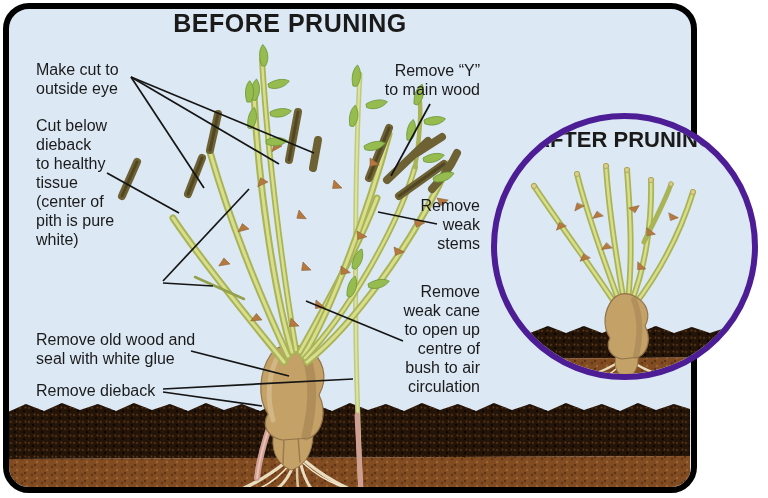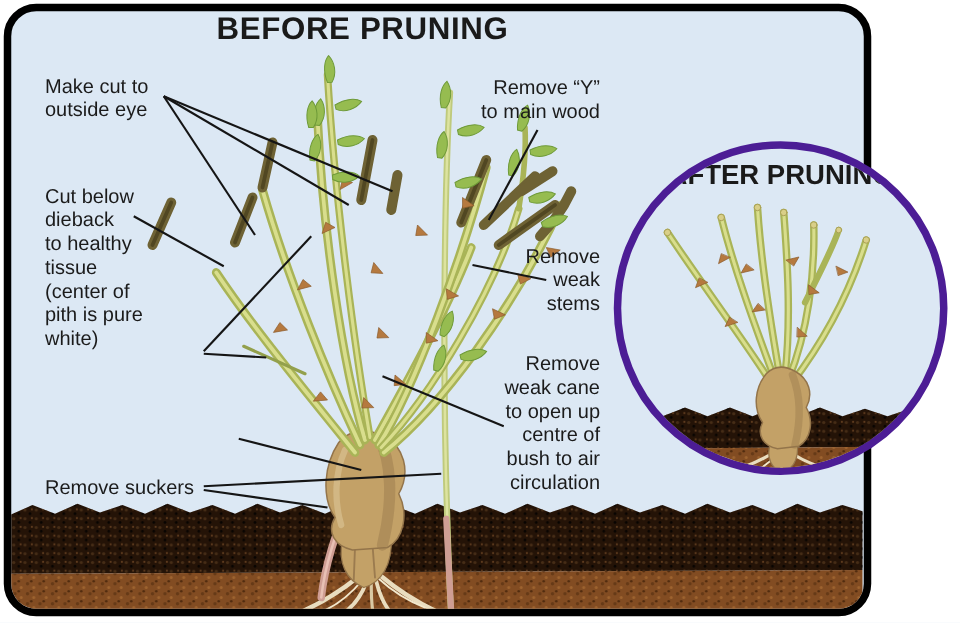--- a/index.html
+++ b/index.html
@@ -246,28 +246,30 @@
       <line x1="163" y1="389" x2="353" y2="379"></line>
       <line x1="163" y1="392" x2="262" y2="406"></line>
       <line x1="430" y1="104" x2="391" y2="176"></line>
       <line x1="437" y1="224" x2="378" y2="212"></line>
       <line x1="403" y1="341" x2="306" y2="301"></line>
     </svg>
 
   <div class="callout-layer" id="callout-layer">
       <div class="callout" style="left: 36px; top: 60px; width: 120px; text-align: left;">Make cut to
 outside eye</div>
-      <div class="callout" style="left: 36px; top: 116px; width: 110px; text-align: left; margin-top: 32px;">Cut below
+      <div class="callout" style="left: 36px; top: 116px; width: 110px; text-align: left;">Cut below
 dieback
 to healthy
 tissue
 (center of
 pith is pure
 white)</div>
-      <div class="callout" style="left: 36px; top: 381px; width: 130px; text-align: left;">Remove suckers</div>
+      <div class="callout" style="left: 36px; top: 330px; width: 170px; text-align: left;">Remove old wood and
+seal with white glue</div>
+      <div class="callout" style="left: 36px; top: 381px; width: 130px; text-align: left;">Remove dieback</div>
       <div class="callout" style="left: 368px; top: 61px; width: 112px; text-align: right;">Remove “Y”
 to main wood</div>
       <div class="callout" style="left: 390px; top: 196px; width: 90px; text-align: right;">Remove
 weak
 stems</div>
       <div class="callout" style="left: 385px; top: 282px; width: 95px; text-align: right;">Remove
 weak cane
 to open up
 centre of
 bush to air

